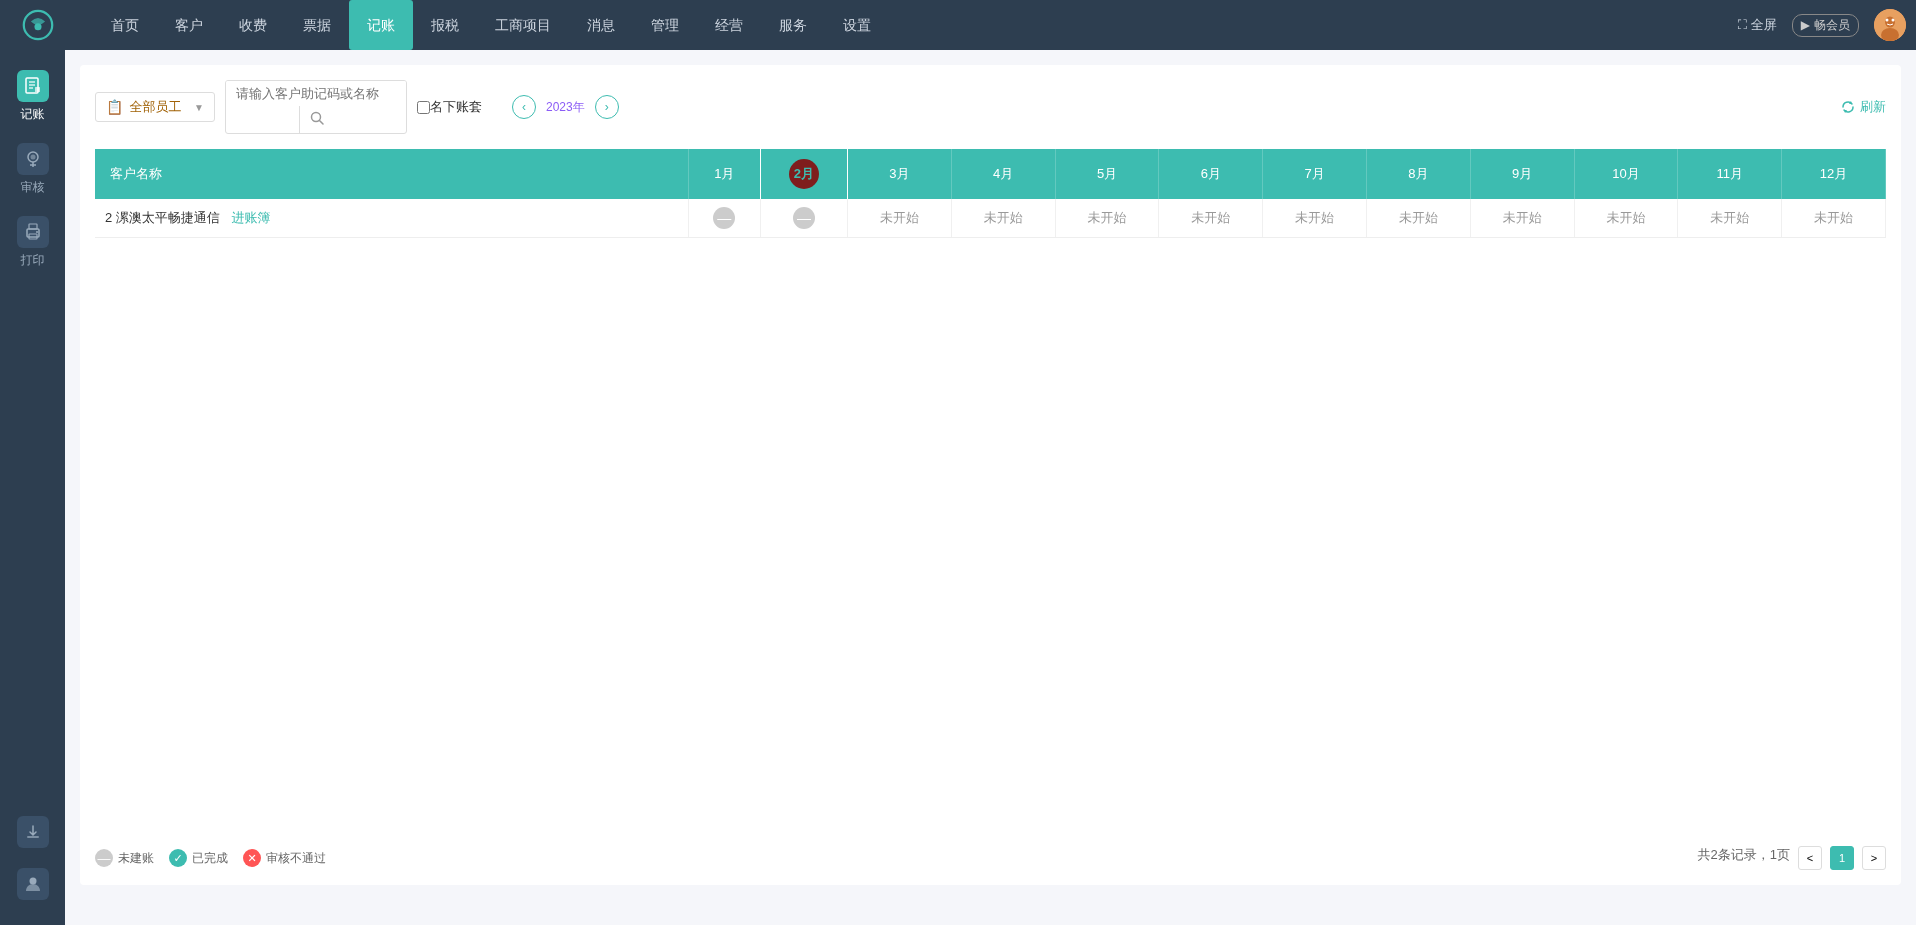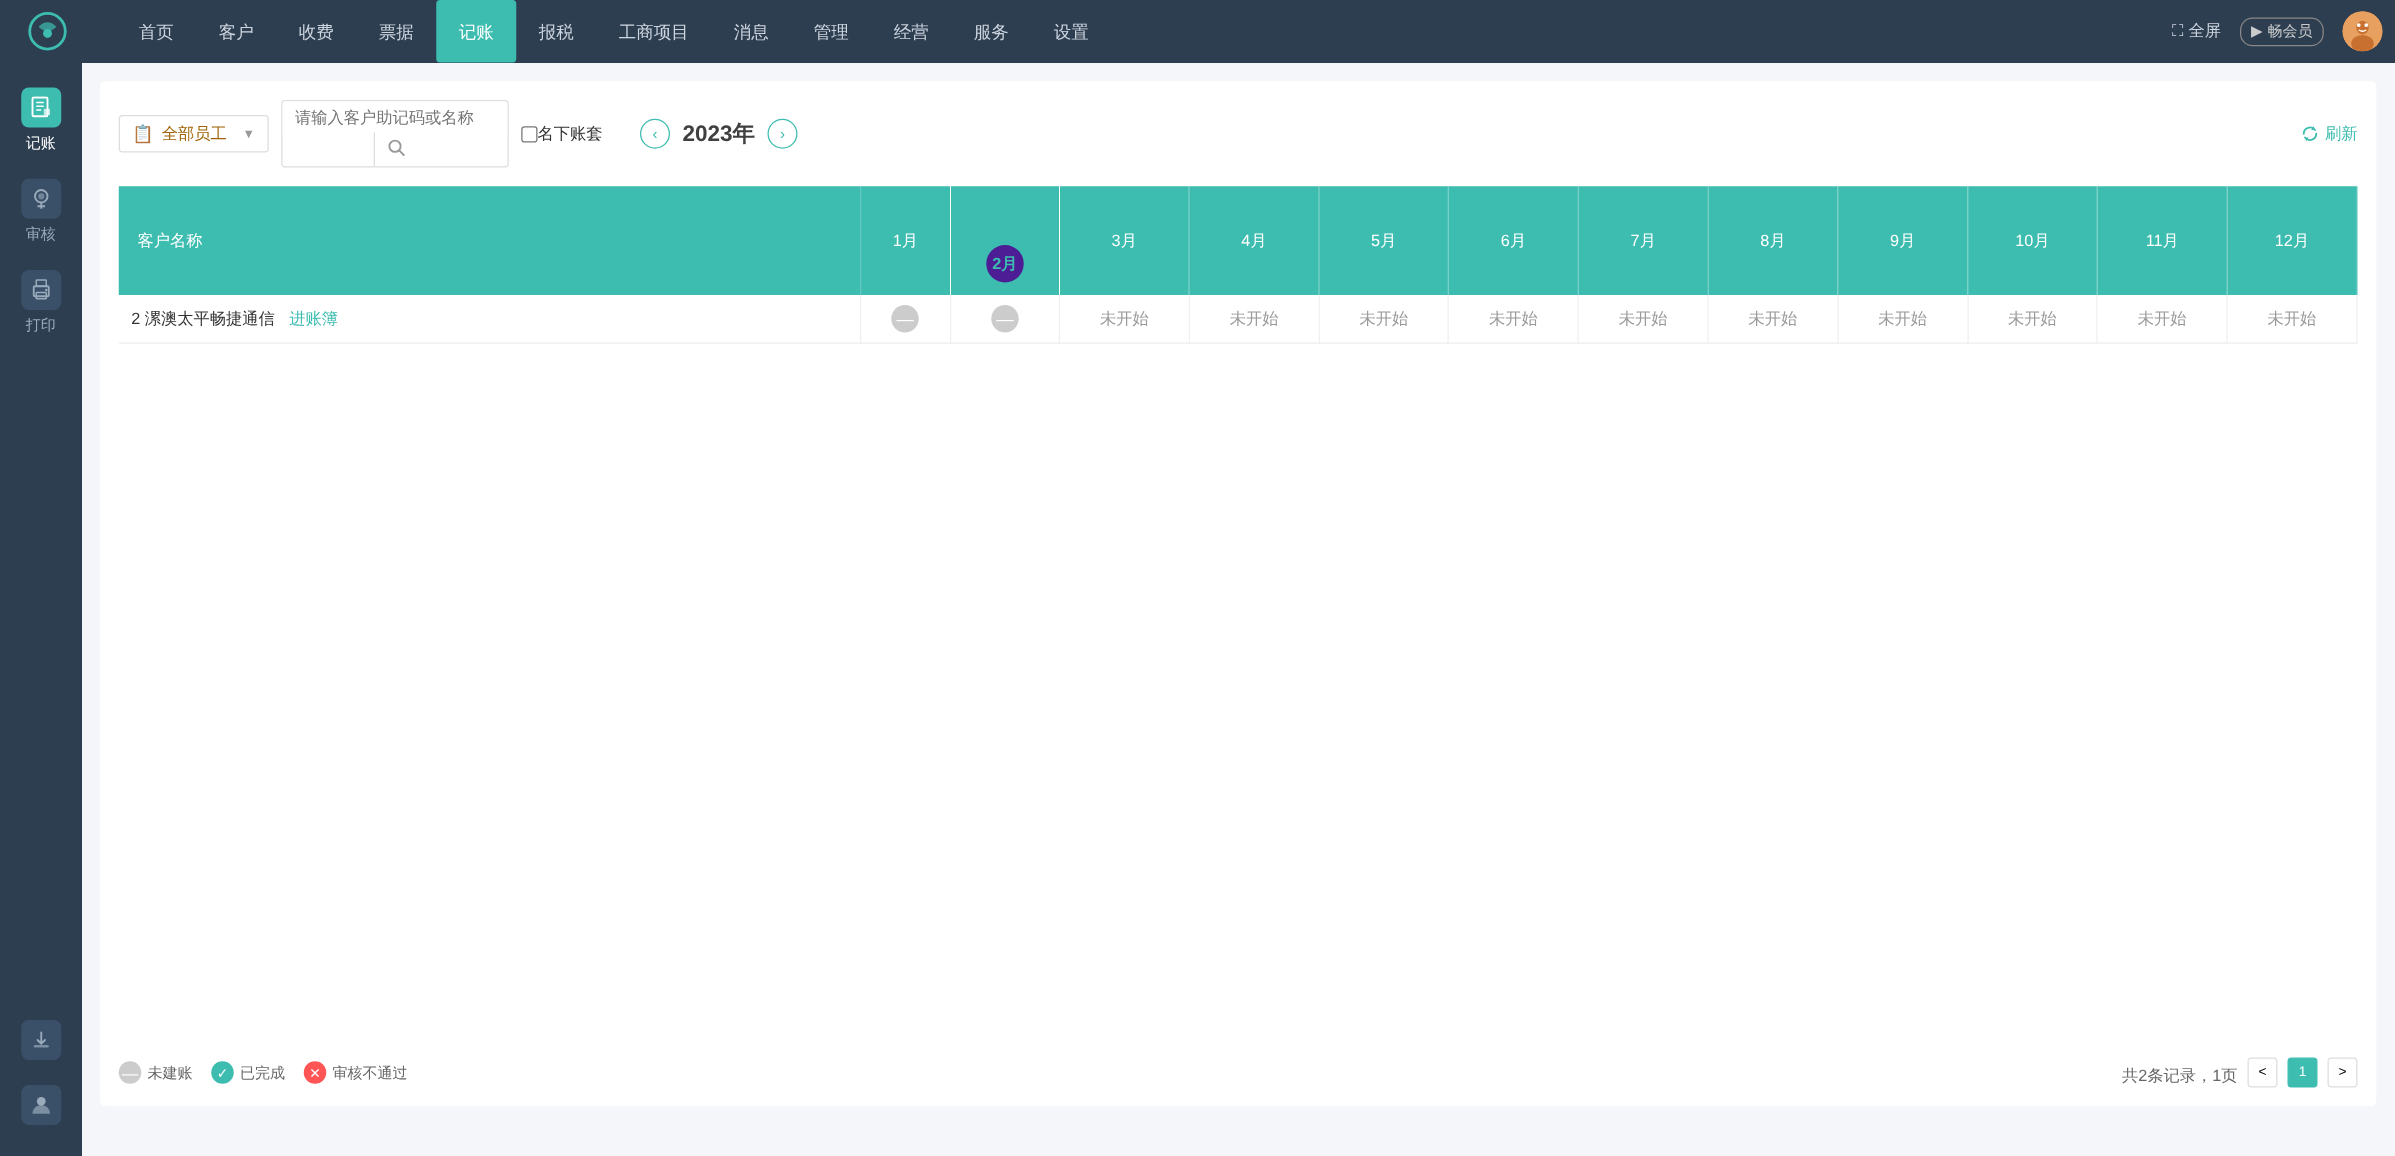--- a/index.html
+++ b/index.html
@@ -71,39 +71,39 @@
     }
     .search-btn {
       background: #fff; border: none; border-left: 1px solid #ddd; padding: 5px 10px; cursor: pointer; color: #999;
     }
     .checkbox-label { display: flex; align-items: center; gap: 0; cursor: pointer; font-size: 13px; color: #333; }
     .year-nav { display: flex; align-items: center; gap: 10px; margin-left: 20px; }
     .year-nav-btn {
       width: 24px; height: 24px; border-radius: 50%; border: 1px solid #3dbcb0; background: #fff;
       color: #3dbcb0; cursor: pointer; display: flex; align-items: center; justify-content: center; font-size: 12px;
     }
-    .year-text { font-size: 18px; color: #404040; font-weight: bold; }
+    .year-text { font-size: 12px; color: #8b5cf6; font-weight: normal; }
     .refresh-btn {
       margin-left: auto; display: flex; align-items: center; gap: 5px; cursor: pointer;
       color: #3dbcb0; font-size: 13px; border: none; background: none;
     }
 
     
     .data-table { width: 100%; border-collapse: collapse; }
     .data-table th {
       background: #3dbcb0; color: #fff; padding: 10px 8px; text-align: center; font-weight: normal; font-size: 13px;
       border-right: 1px solid rgba(255,255,255,0.2);
     }
     .data-table th:first-child { text-align: left; padding-left: 15px; }
     .data-table th.active-month {
       position: relative;
     }
     .month-circle {
       display: inline-flex; align-items: center; justify-content: center;
-      width: 30px; height: 30px; border-radius: 50%; background: #4c1d95; color: #3dbcb0; font-weight: bold; margin-top: 37px;
+      width: 30px; height: 30px; border-radius: 50%; background: #7f1d1d; color: #3dbcb0; font-weight: bold;
     }
     .data-table td {
       padding: 8px; text-align: center; border-bottom: 1px solid #eee; font-size: 13px; color: #999;
       border-right: 1px solid #f0f0f0;
     }
     .data-table td:first-child { text-align: left; padding-left: 10px; color: #333; }
 
     .customer-link { color: #3dbcb0; cursor: pointer; text-decoration: none; margin-left: 8px; }
 
     .status-dot {
@@ -117,21 +117,21 @@
       display: flex; align-items: center; gap: 15px; padding: 12px 0 0 0; position: absolute; bottom: 15px; left: 15px; right: 15px;
     }
     .legend-item { display: flex; align-items: center; gap: 5px; font-size: 12px; color: #666; }
     .legend-dot { width: 18px; height: 18px; border-radius: 50%; display: flex; align-items: center; justify-content: center; }
     .legend-dot.gray { background: #ccc; }
     .legend-dot.teal { background: #3dbcb0; }
     .legend-dot.red { background: #f55; }
     .check-icon { color: #fff; font-size: 11px; }
     .x-icon { color: #fff; font-size: 11px; }
 
-    .pagination { margin-left: auto; display: flex; align-items: flex-end; gap: 8px; font-size: 13px; color: #666; }
+    .pagination { margin-left: auto; display: flex; align-items: flex-start; gap: 8px; font-size: 13px; color: #666; }
     .page-btn {
       width: 24px; height: 24px; border: 1px solid #ddd; background: #fff; border-radius: 3px;
       cursor: pointer; font-size: 11px; display: flex; align-items: center; justify-content: center;
     }
     .page-btn.active { background: #3dbcb0; color: #fff; border-color: #3dbcb0; }
     .page-btn:disabled { opacity: 0.4; cursor: not-allowed; }
   </style>
 </head>
 <body>
 

